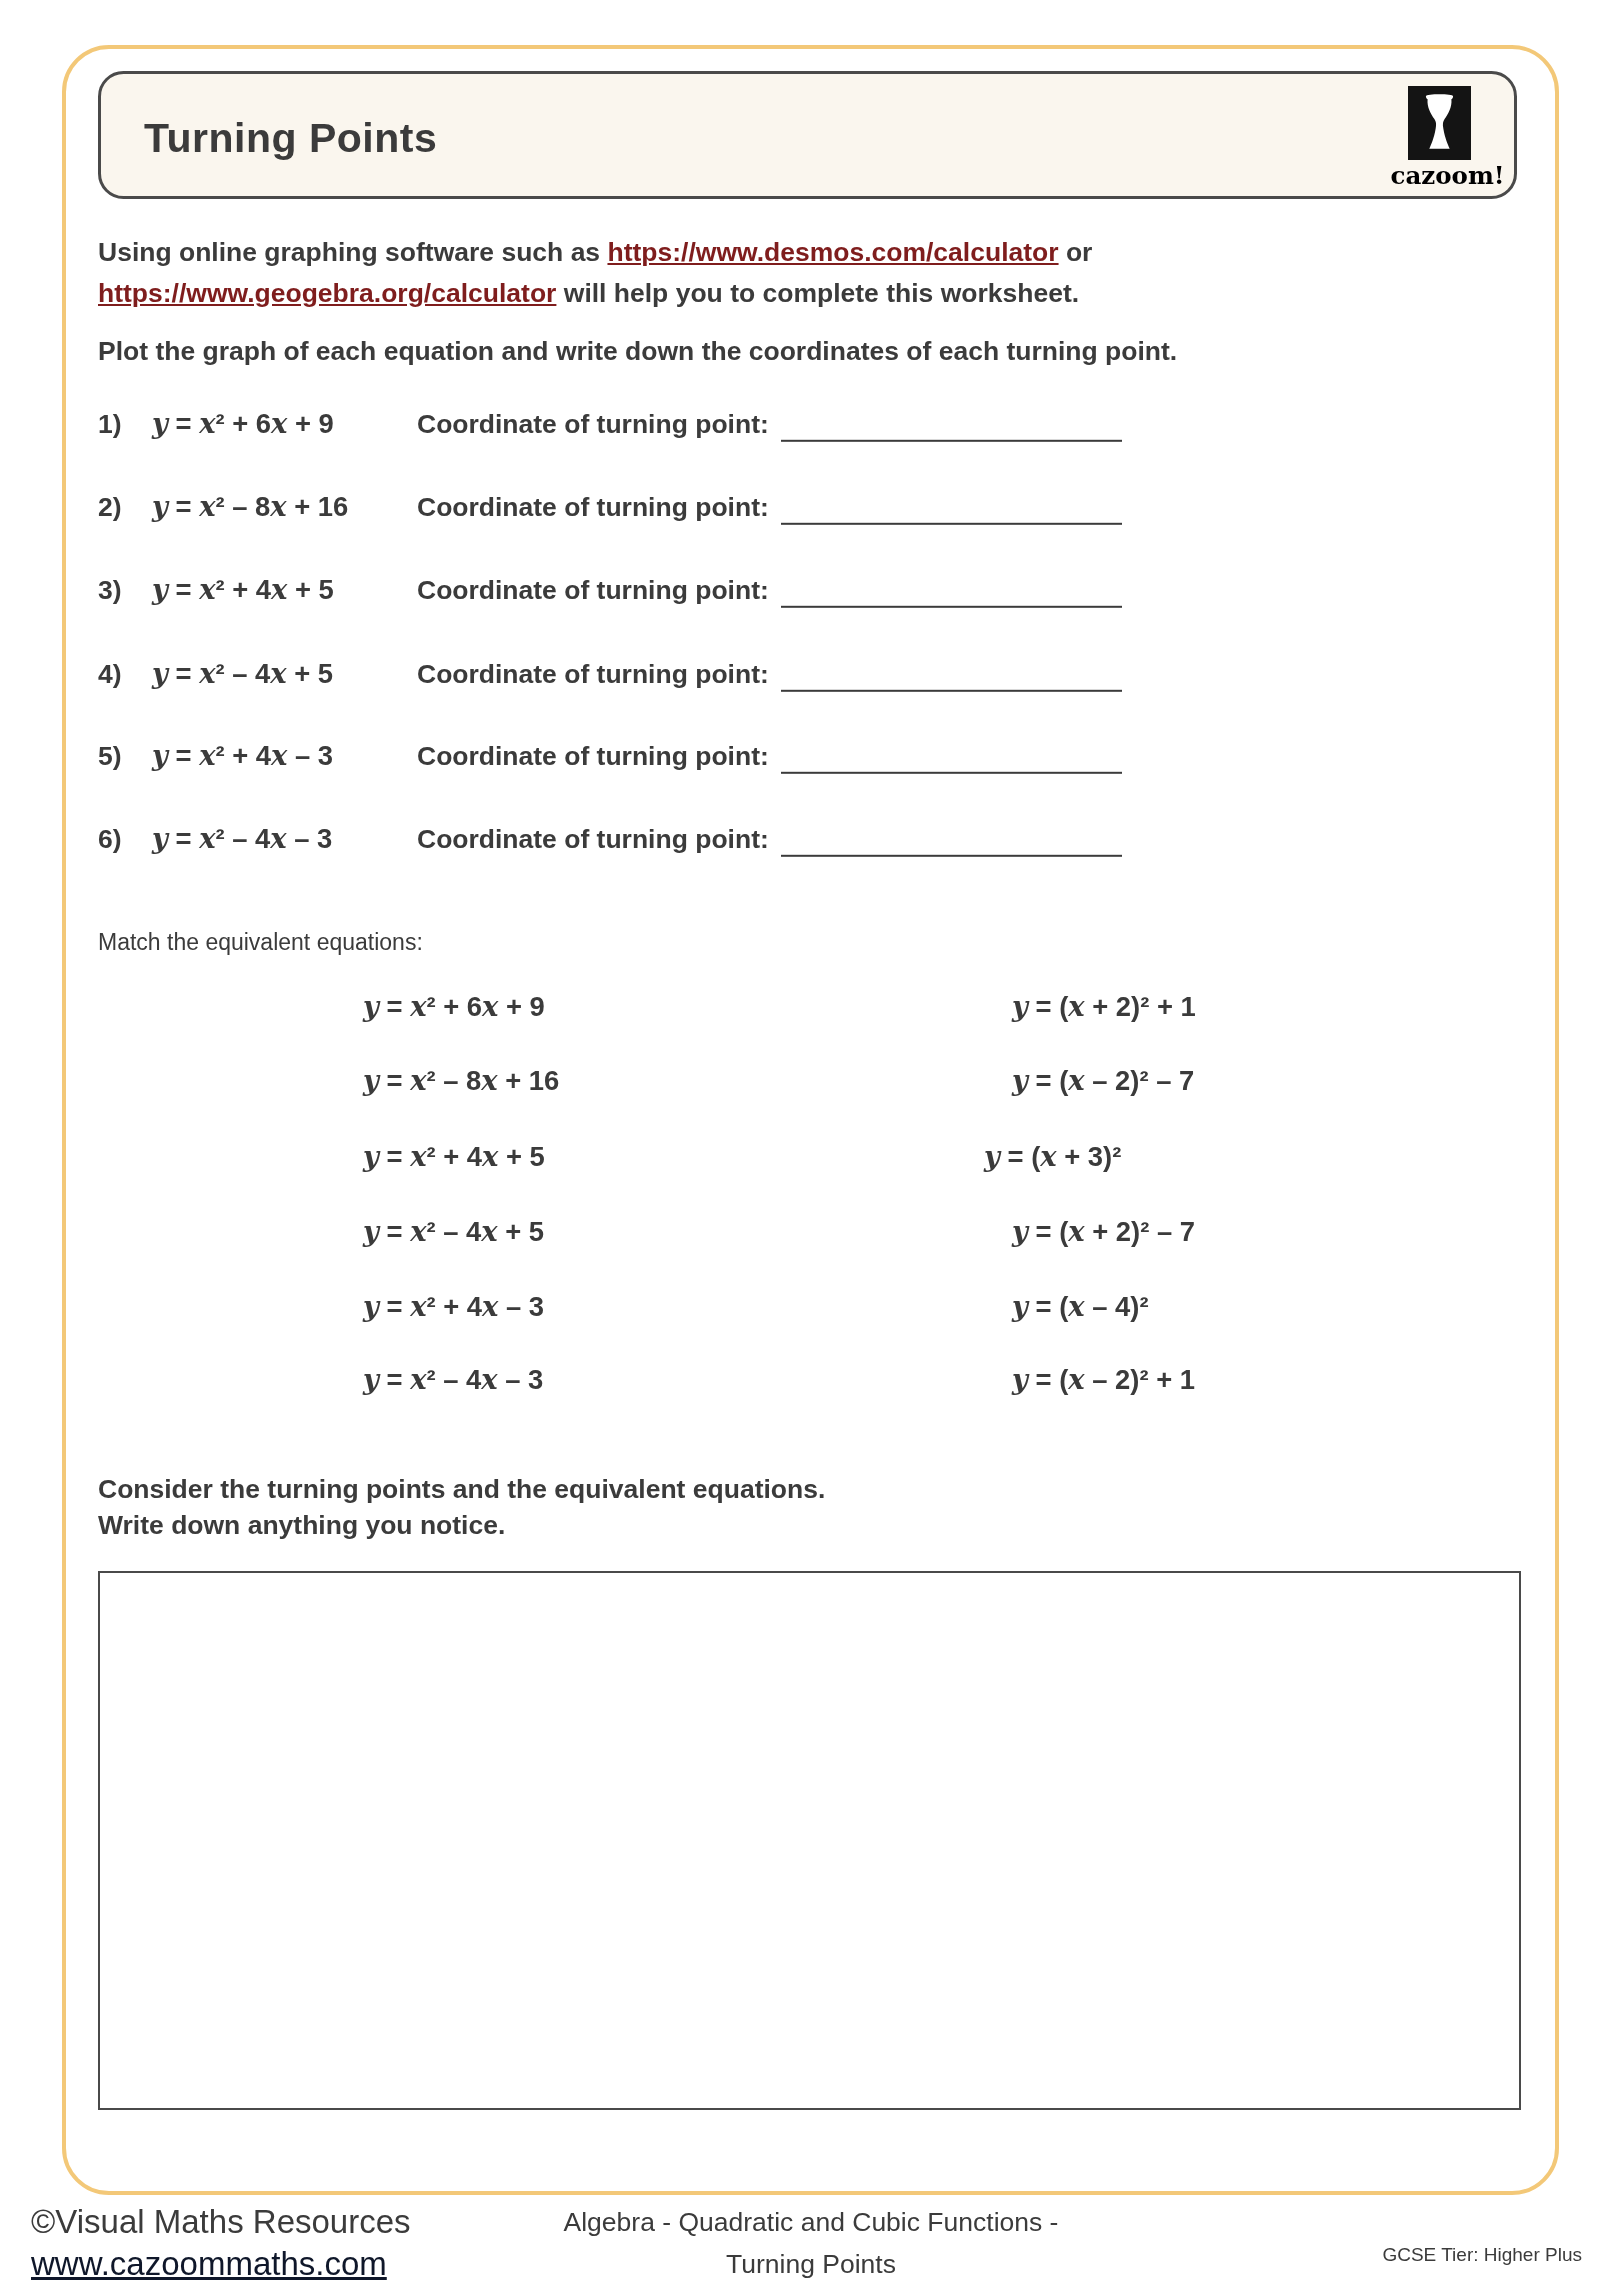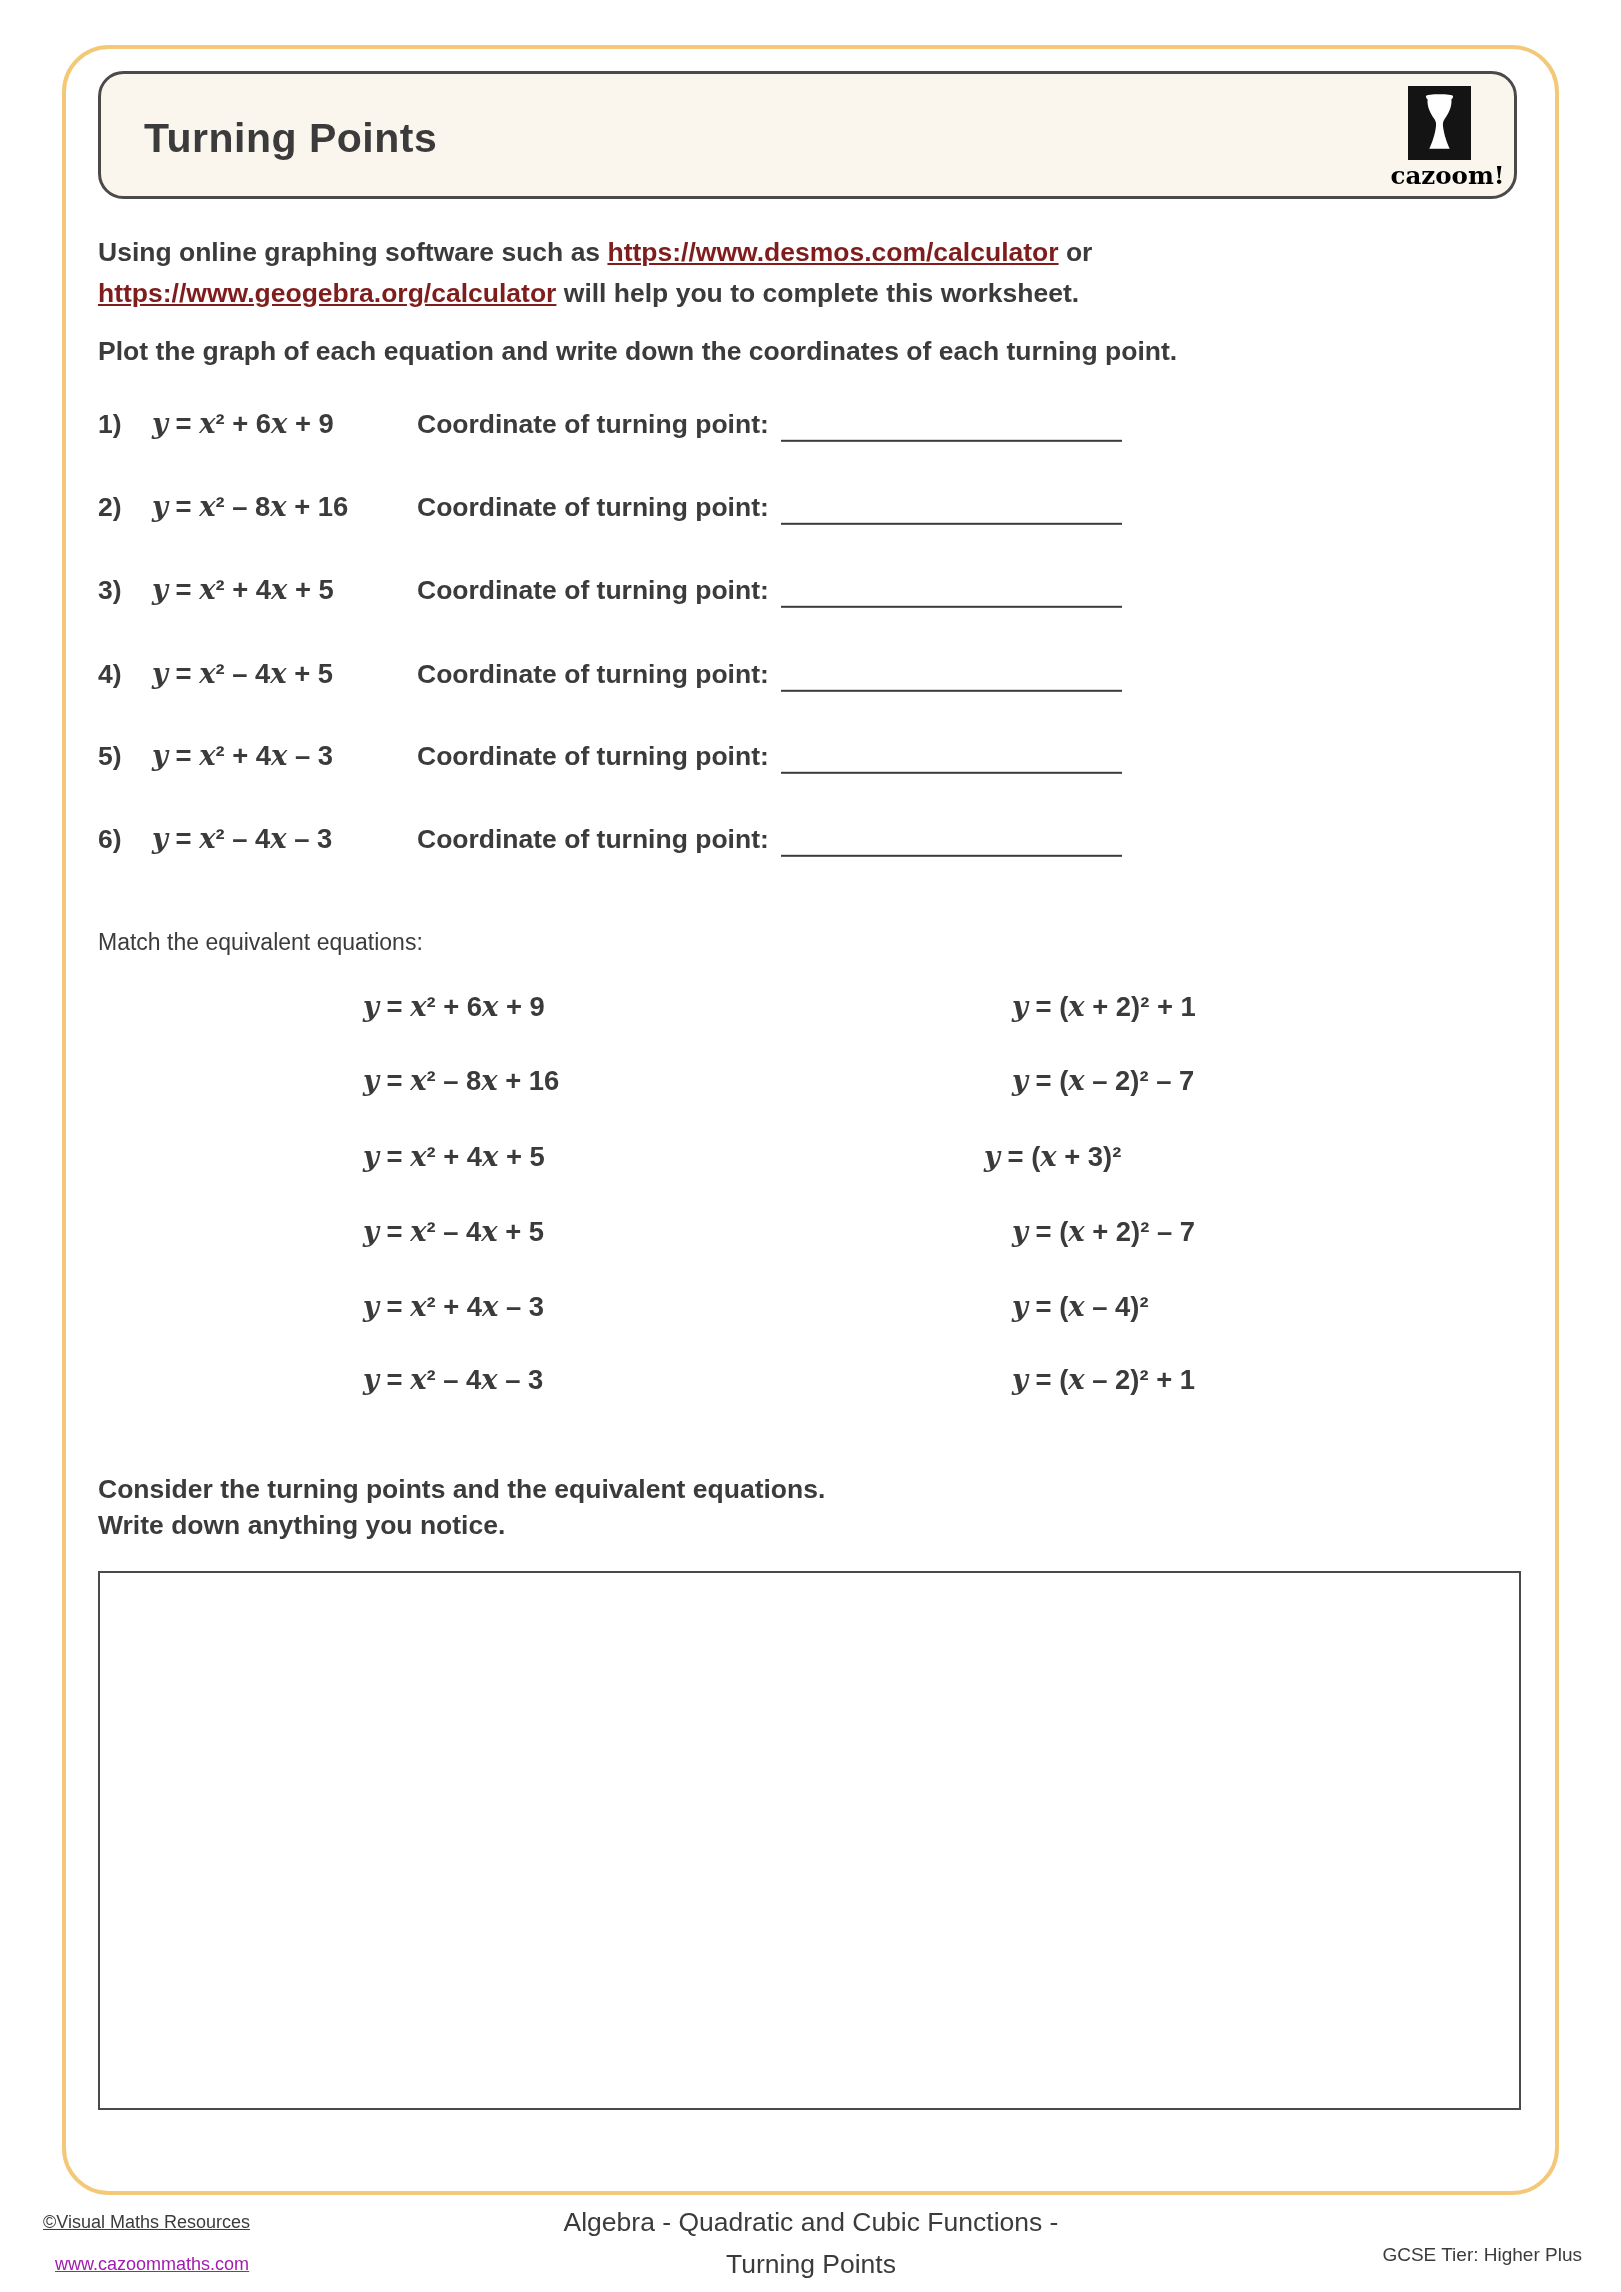--- a/index.html
+++ b/index.html
@@ -37,22 +37,22 @@
     border-bottom:2.9px solid #3b3b3b; transform:translateY(8.8px);
   }
   .eq .v { font-family:"DejaVu Serif", serif; font-style:italic; font-weight:bold; }
   .match-heading { position:absolute; left:98px; top:929px; font-size:23px; font-weight:normal; }
   .match-item { position:absolute; font-size:27.4px; font-weight:600; white-space:nowrap; }
   .notice-line { position:absolute; left:98px; font-size:26.5px; font-weight:bold; }
   .answer-box {
     position:absolute; left:98px; top:1571px; width:1423px; height:539px;
     border:2px solid #4a4a4a; background:#ffffff; box-sizing:border-box;
   }
-  .f-left { position:absolute; left:43px; top:2201px; font-size:18px; line-height:42px;text-decoration:underline; }
-  .f-left a { color:#a21caf; text-decoration:underline;margin-left:12px; }
+  .f-left { position:absolute; left:31px; top:2201px; font-size:33px; line-height:42px; }
+  .f-left a { color:#0f172a; text-decoration:underline; }
   .f-center { position:absolute; left:419px; top:2201px; width:784px; text-align:center; font-size:26.5px; line-height:42px; }
   .f-right { position:absolute; right:39px; top:2244px; font-size:19px; }
 </style>
 </head>
 <body>
 
 <div class="outer-border"></div>
 
 <div class="header-box">
   <div class="page-title">Turning Points</div>

